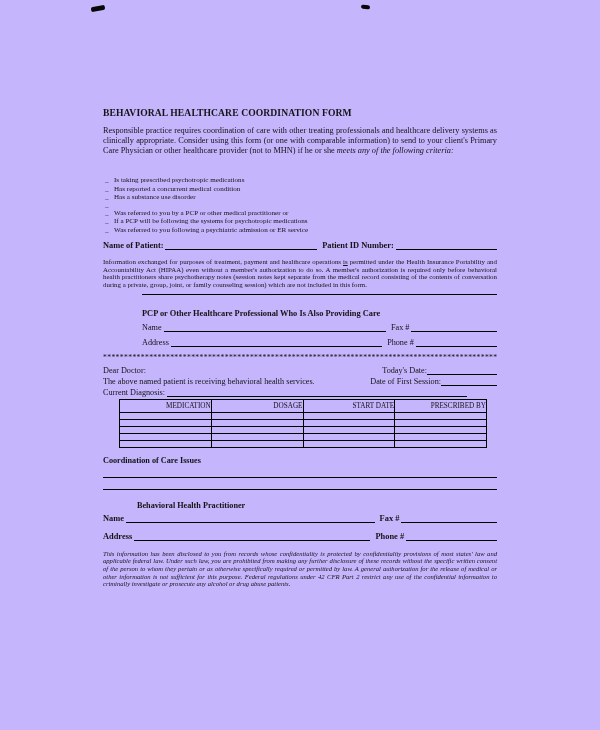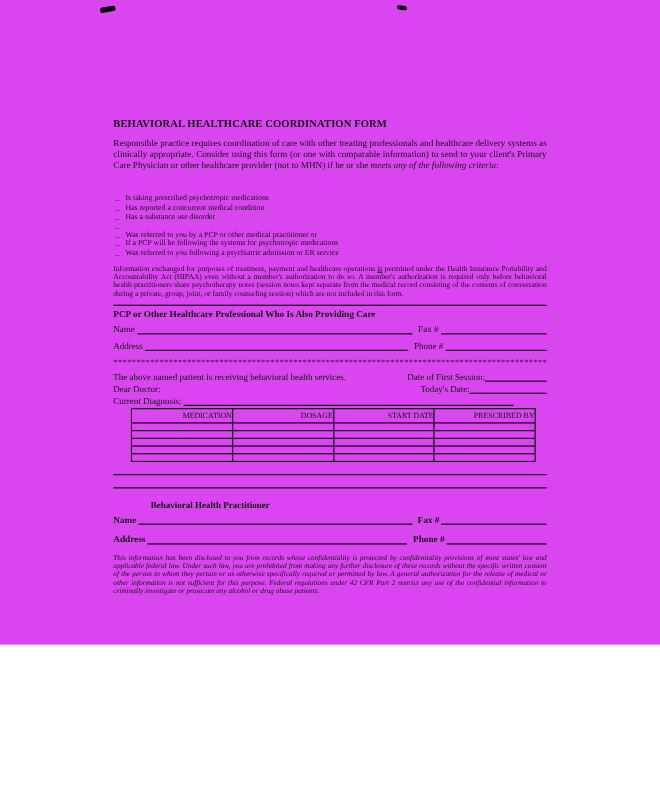--- a/index.html
+++ b/index.html
@@ -1,18 +1,18 @@
 <!DOCTYPE html>
 <html><head>
 <meta charset="utf-8">
 <style>
   * { margin:0; padding:0; box-sizing:border-box; }
   html,body { width:600px; height:730px; background:#ffffff; }
   body { font-family:"Liberation Serif", serif; color:#141414; }
-  .page { position:relative; width:600px; height:586px; background:#d946ef; overflow:hidden; }
+  .page { position:relative; width:600px; height:730px; background:#c4b5fd; overflow:hidden; }
 
   .mark { position:absolute; background:#070707; }
   .mark-1 { left:91px; top:6px; width:14px; height:5px; transform:rotate(-10deg); border-radius:2px; }
   .mark-2 { left:361px; top:5px; width:9px; height:4px; transform:rotate(8deg); border-radius:2px; }
 
   .content { position:absolute; left:103px; top:107px; width:394px; }
 
   .b { font-weight:bold; }
   .title { font-size:9.6px; font-weight:bold; letter-spacing:0.1px; margin-bottom:8px; }
 
@@ -28,21 +28,21 @@
   .lbl { white-space:nowrap; }
   .lbl-gap { margin-left:5px; }
 
   .patient-row { font-size:8.4px; margin-bottom:8px; }
   .fill-name { flex:1.5; margin-left:2px; }
   .fill-id { flex:1; margin-left:2px; }
 
   .hipaa { font-size:6.9px; line-height:1.12; text-align:justify; margin-bottom:5px; }
   .hipaa .ul { text-decoration:underline; margin:0 2px; }
 
-  .pcp-section { border-top:1px solid #000; padding-top:3px; }
+  .pcp-section { border-top:1px solid #000; padding-top:14px;margin-left:39px; }
   .section-head { font-size:8.4px; font-weight:bold; margin-bottom:5px; }
 
   .frow { font-size:8.2px; margin-bottom:6px; }
   .fill-a { flex:2.6; margin-left:2px; }
   .fill-b { flex:1; margin-left:2px; }
 
   .stars { font-size:7.6px; letter-spacing:0.4px; white-space:nowrap; overflow:hidden; margin:1px 0 4px; }
 
   .lrow { font-size:8.2px; margin-bottom:2px; }
   .grow { flex:1; }
@@ -99,20 +99,26 @@
       <li class="citem">
         <span class="bullet">_</span>
         <span>If a PCP will be following the systems for psychotropic medications</span>
       </li>
       <li class="citem">
         <span class="bullet">_</span>
         <span>Was referred to you following a psychiatric admission or ER service</span>
       </li>
     </ul>
 
+    <div class="row patient-row">
+      <span class="lbl b">Name of Patient:</span>
+      <span class="fill fill-name"></span>
+      <span class="lbl b lbl-gap">Patient ID Number:</span>
+      <span class="fill fill-id"></span>
+    </div>
 
     <p class="hipaa"><span>Information exchanged for purposes of treatment, payment and healthcare operations</span><span class="ul">is</span><span>permitted under the Health Insurance Portability and Accountability Act (HIPAA) even without a member's authorization to do so. A member's authorization is required only before behavioral health practitioners share psychotherapy notes (session notes kept separate from the medical record consisting of the contents of conversation during a private, group, joint, or family counseling session) which are not included in this form.</span></p>
 
     <div class="pcp-section">
       <div class="section-head">PCP or Other Healthcare Professional Who Is Also Providing Care</div>
       <div class="frow">
         <span class="lbl">Name</span>
         <span class="fill fill-a"></span>
         <span class="lbl lbl-gap">Fax #</span>
         <span class="fill fill-b"></span>
@@ -121,29 +127,29 @@
         <span class="lbl">Address</span>
         <span class="fill fill-a"></span>
         <span class="lbl lbl-gap">Phone #</span>
         <span class="fill fill-b"></span>
       </div>
     </div>
 
     <div class="stars">**********************************************************************************************************************</div>
 
     <div class="lrow">
+      <span class="grow">Dear Doctor:</span>
+      <span class="lbl">Today's Date:</span>
+      <span class="fill fill-date"></span>
+    </div>
+
+    <div class="lrow">
       <span class="grow">The above named patient is receiving behavioral health services.</span>
       <span class="lbl">Date of First Session:</span>
       <span class="fill fill-date2"></span>
-    </div>
-
-    <div class="lrow">
-      <span class="grow">Dear Doctor:</span>
-      <span class="lbl">Today's Date:</span>
-      <span class="fill fill-date"></span>
     </div>
 
     <div class="lrow">
       <span class="lbl">Current Diagnosis:</span>
       <span class="fill fill-diag"></span>
     </div>
 
 
     <table class="meds">
       <thead>
@@ -181,20 +187,21 @@
         </tr>
         <tr>
           <td></td>
             <td></td>
             <td></td>
             <td></td>
         </tr>
       </tbody>
     </table>
 
+    <div class="care-head b">Coordination of Care Issues</div>
     <div class="wline"></div>
     <div class="wline"></div>
 
     <div class="prac-head b">Behavioral Health Practitioner</div>
 
     <div class="frow prow">
       <span class="lbl b">Name</span>
       <span class="fill fill-a"></span>
       <span class="lbl b lbl-gap">Fax #</span>
       <span class="fill fill-b"></span>

